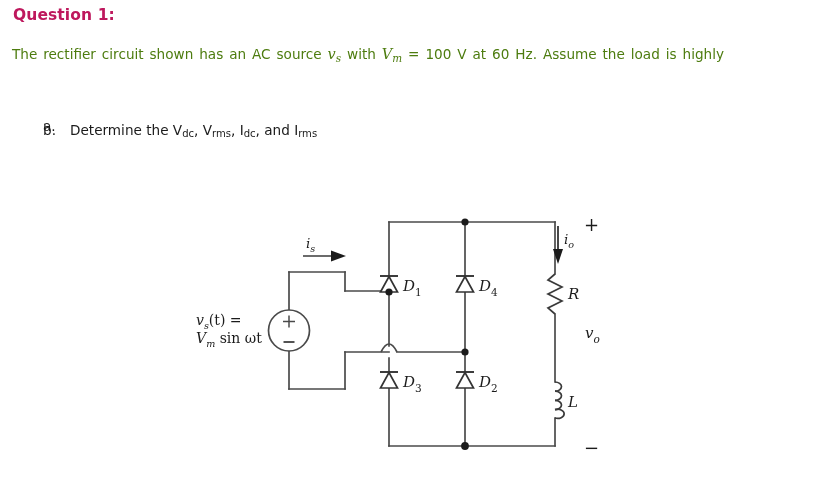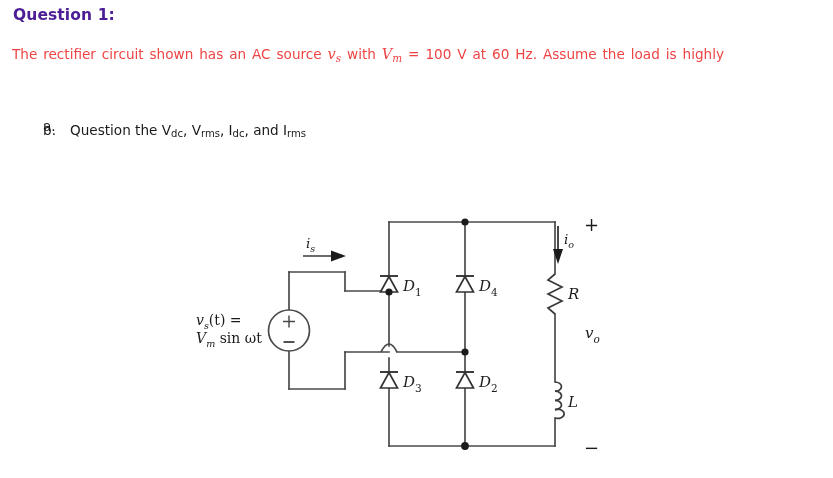--- a/index.html
+++ b/index.html
@@ -19,34 +19,34 @@
   
   #question-block {
     position: absolute;
     left: 0; top: 0;
     width: 833px;
   }
   .q-title {
     font-family: "DejaVu Sans", sans-serif;
     font-weight: bold;
     font-size: 15.5px;
-    color: #4c1d95;
+    color: #be185d;
     position: absolute;
     left: 13px;
     top: 6px;
     letter-spacing: 0.1px;
   }
   .q-body {
     position: absolute;
     left: 12px;
     top: 41px;
     width: 812px;
     font-size: 13.6px;
     line-height: 27px;
-    color: #ef4444;
+    color: #4d7c0f;
     word-spacing: 1.6px;
   }
   .q-list {
     position: absolute;
     left: 43px;
     top: 113px;
     width: 700px;
     font-size: 13.6px;
     line-height: 27px;
   }
@@ -114,21 +114,21 @@
   </div>
 
   <div class="q-list">
 
     <div class="li-row">
       <span class="li-marker">a.</span>
     </div>
 
     <div class="li-row">
       <span class="li-marker">b.</span>
-      <span><span>Question the </span><span><span>V</span><span class="sans-sub">dc</span></span><span>, </span><span><span>V</span><span class="sans-sub">rms</span></span><span>, </span><span><span>I</span><span class="sans-sub">dc</span></span><span>, </span><span>and </span><span><span>I</span><span class="sans-sub">rms</span></span></span>
+      <span><span>Determine the </span><span><span>V</span><span class="sans-sub">dc</span></span><span>, </span><span><span>V</span><span class="sans-sub">rms</span></span><span>, </span><span><span>I</span><span class="sans-sub">dc</span></span><span>, </span><span>and </span><span><span>I</span><span class="sans-sub">rms</span></span></span>
     </div>
 
   </div>
 </div>
 
 <div id="circuit">
 <svg width="833" height="282" viewBox="0 0 833 282" xmlns="http://www.w3.org/2000/svg">
 
   <g stroke="#4a4a4a" stroke-width="1.7" fill="none" stroke-linecap="square">
 

